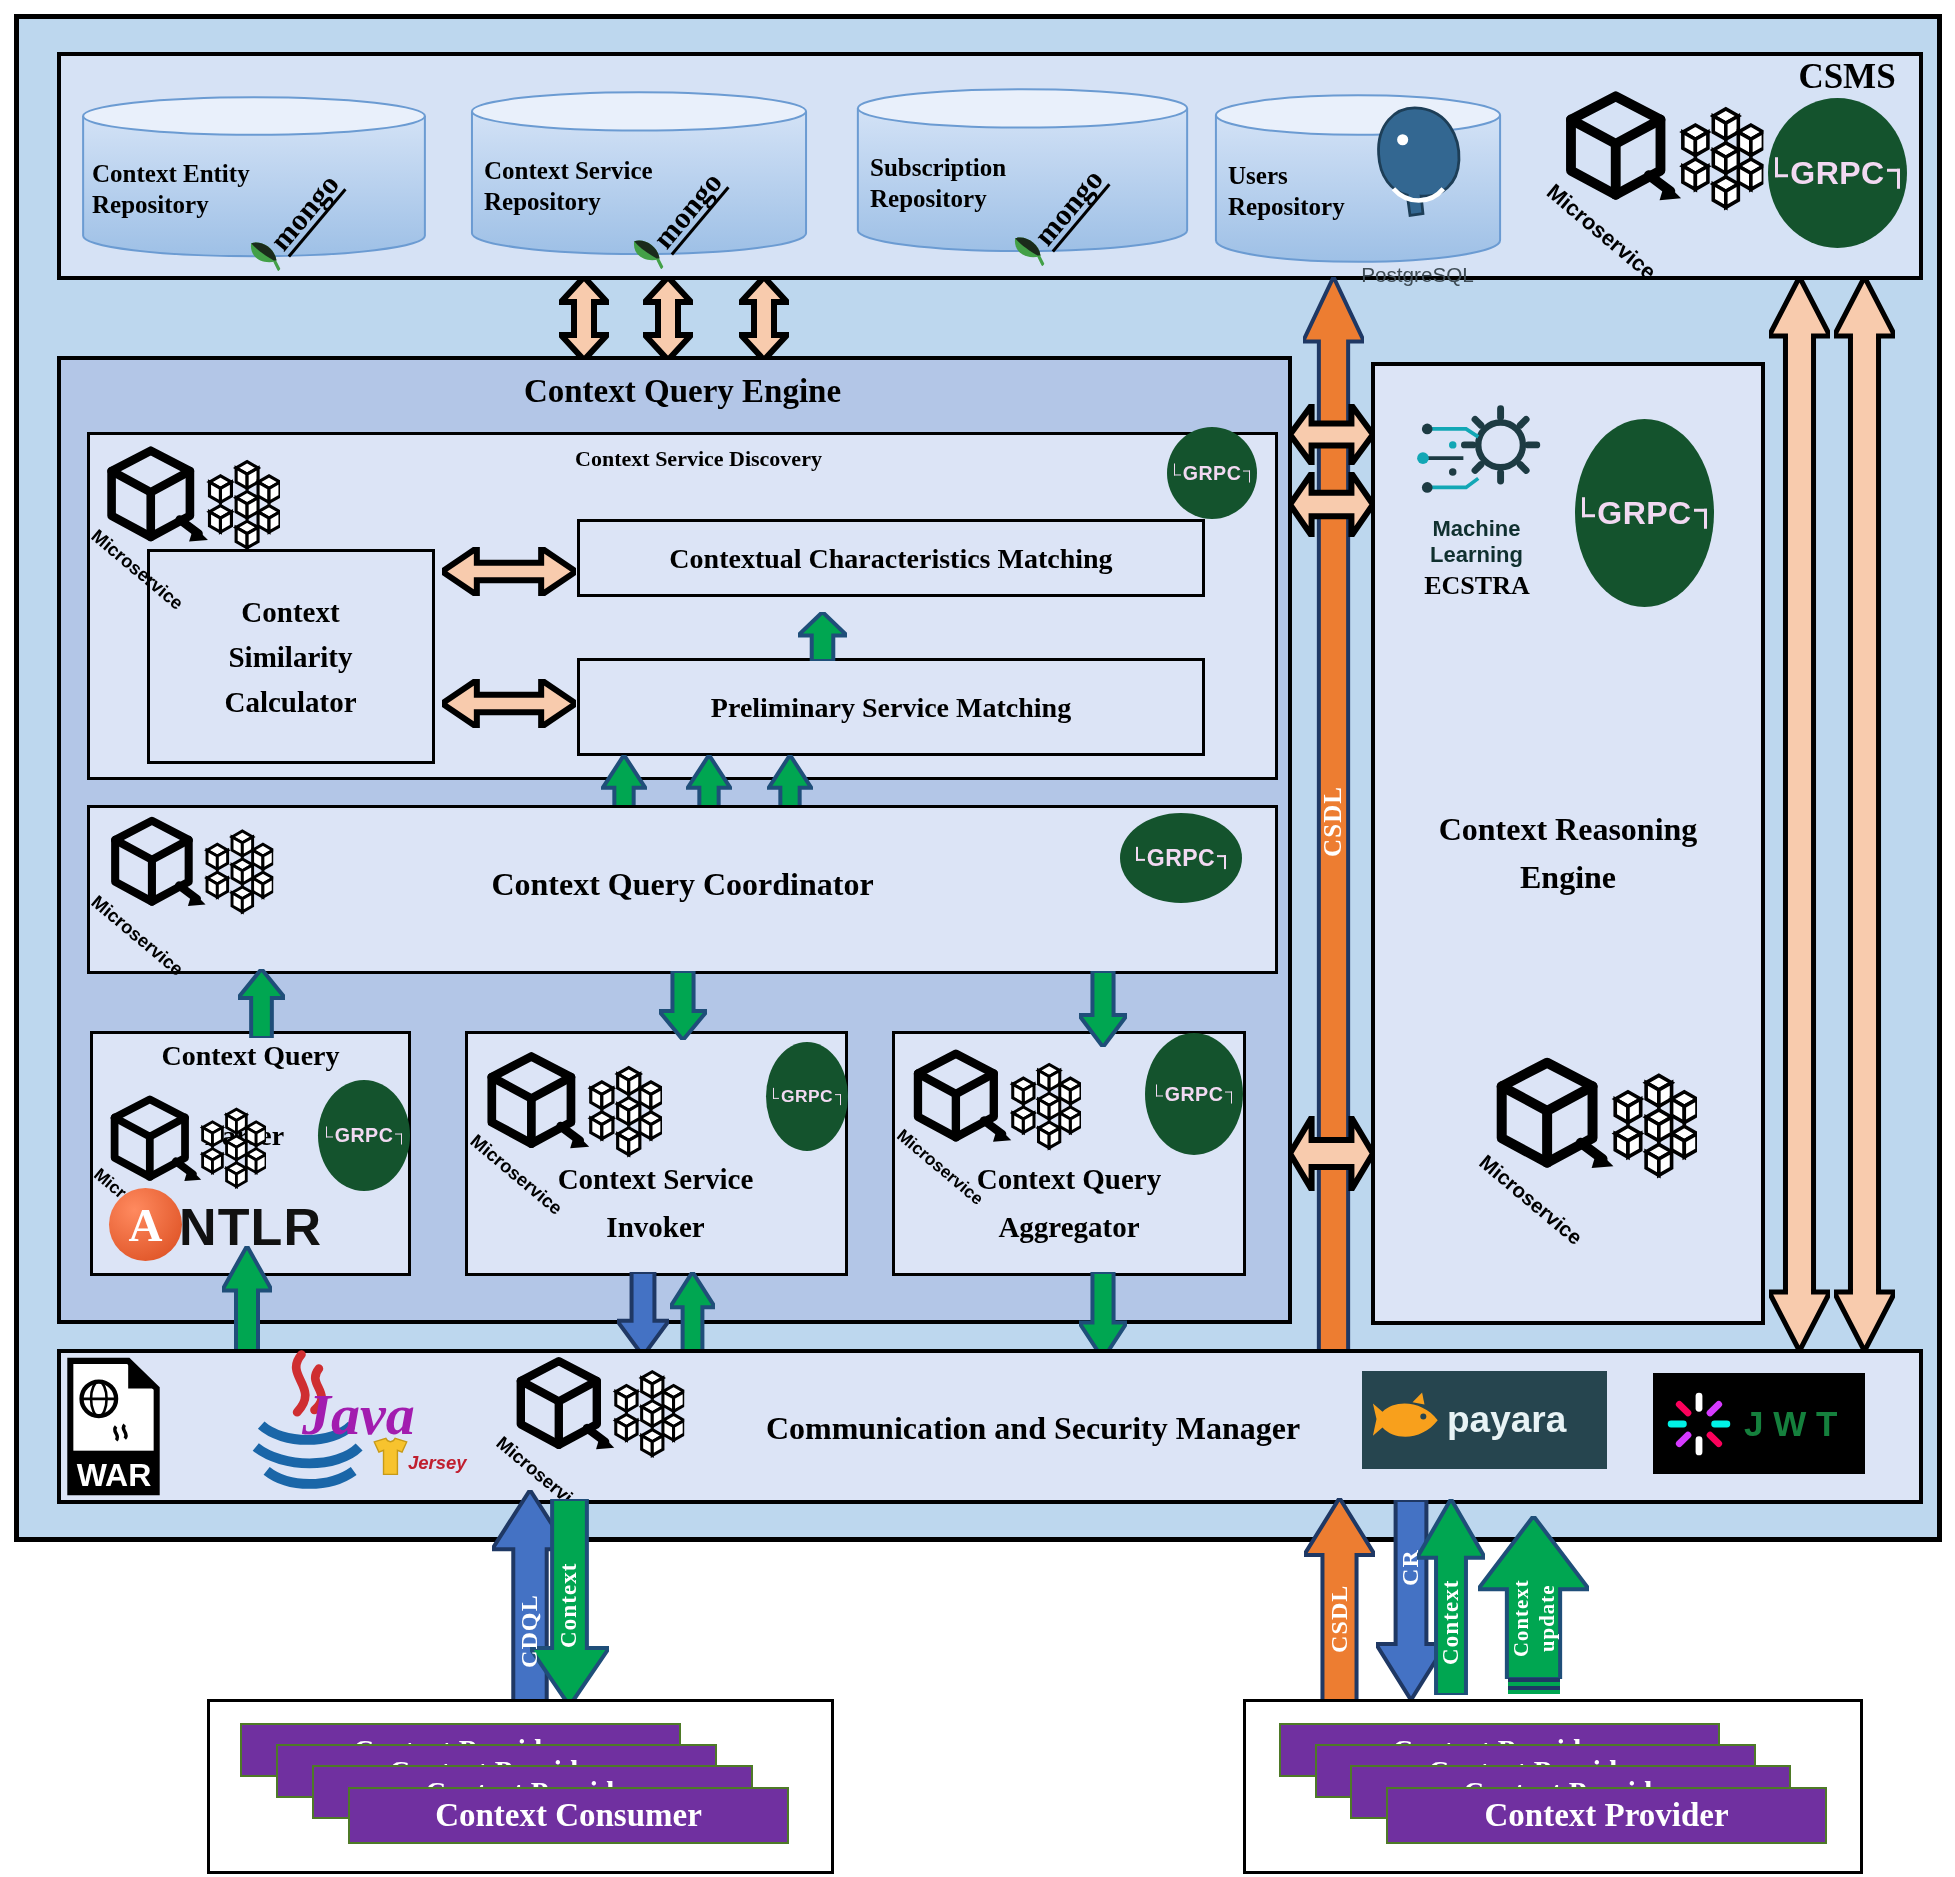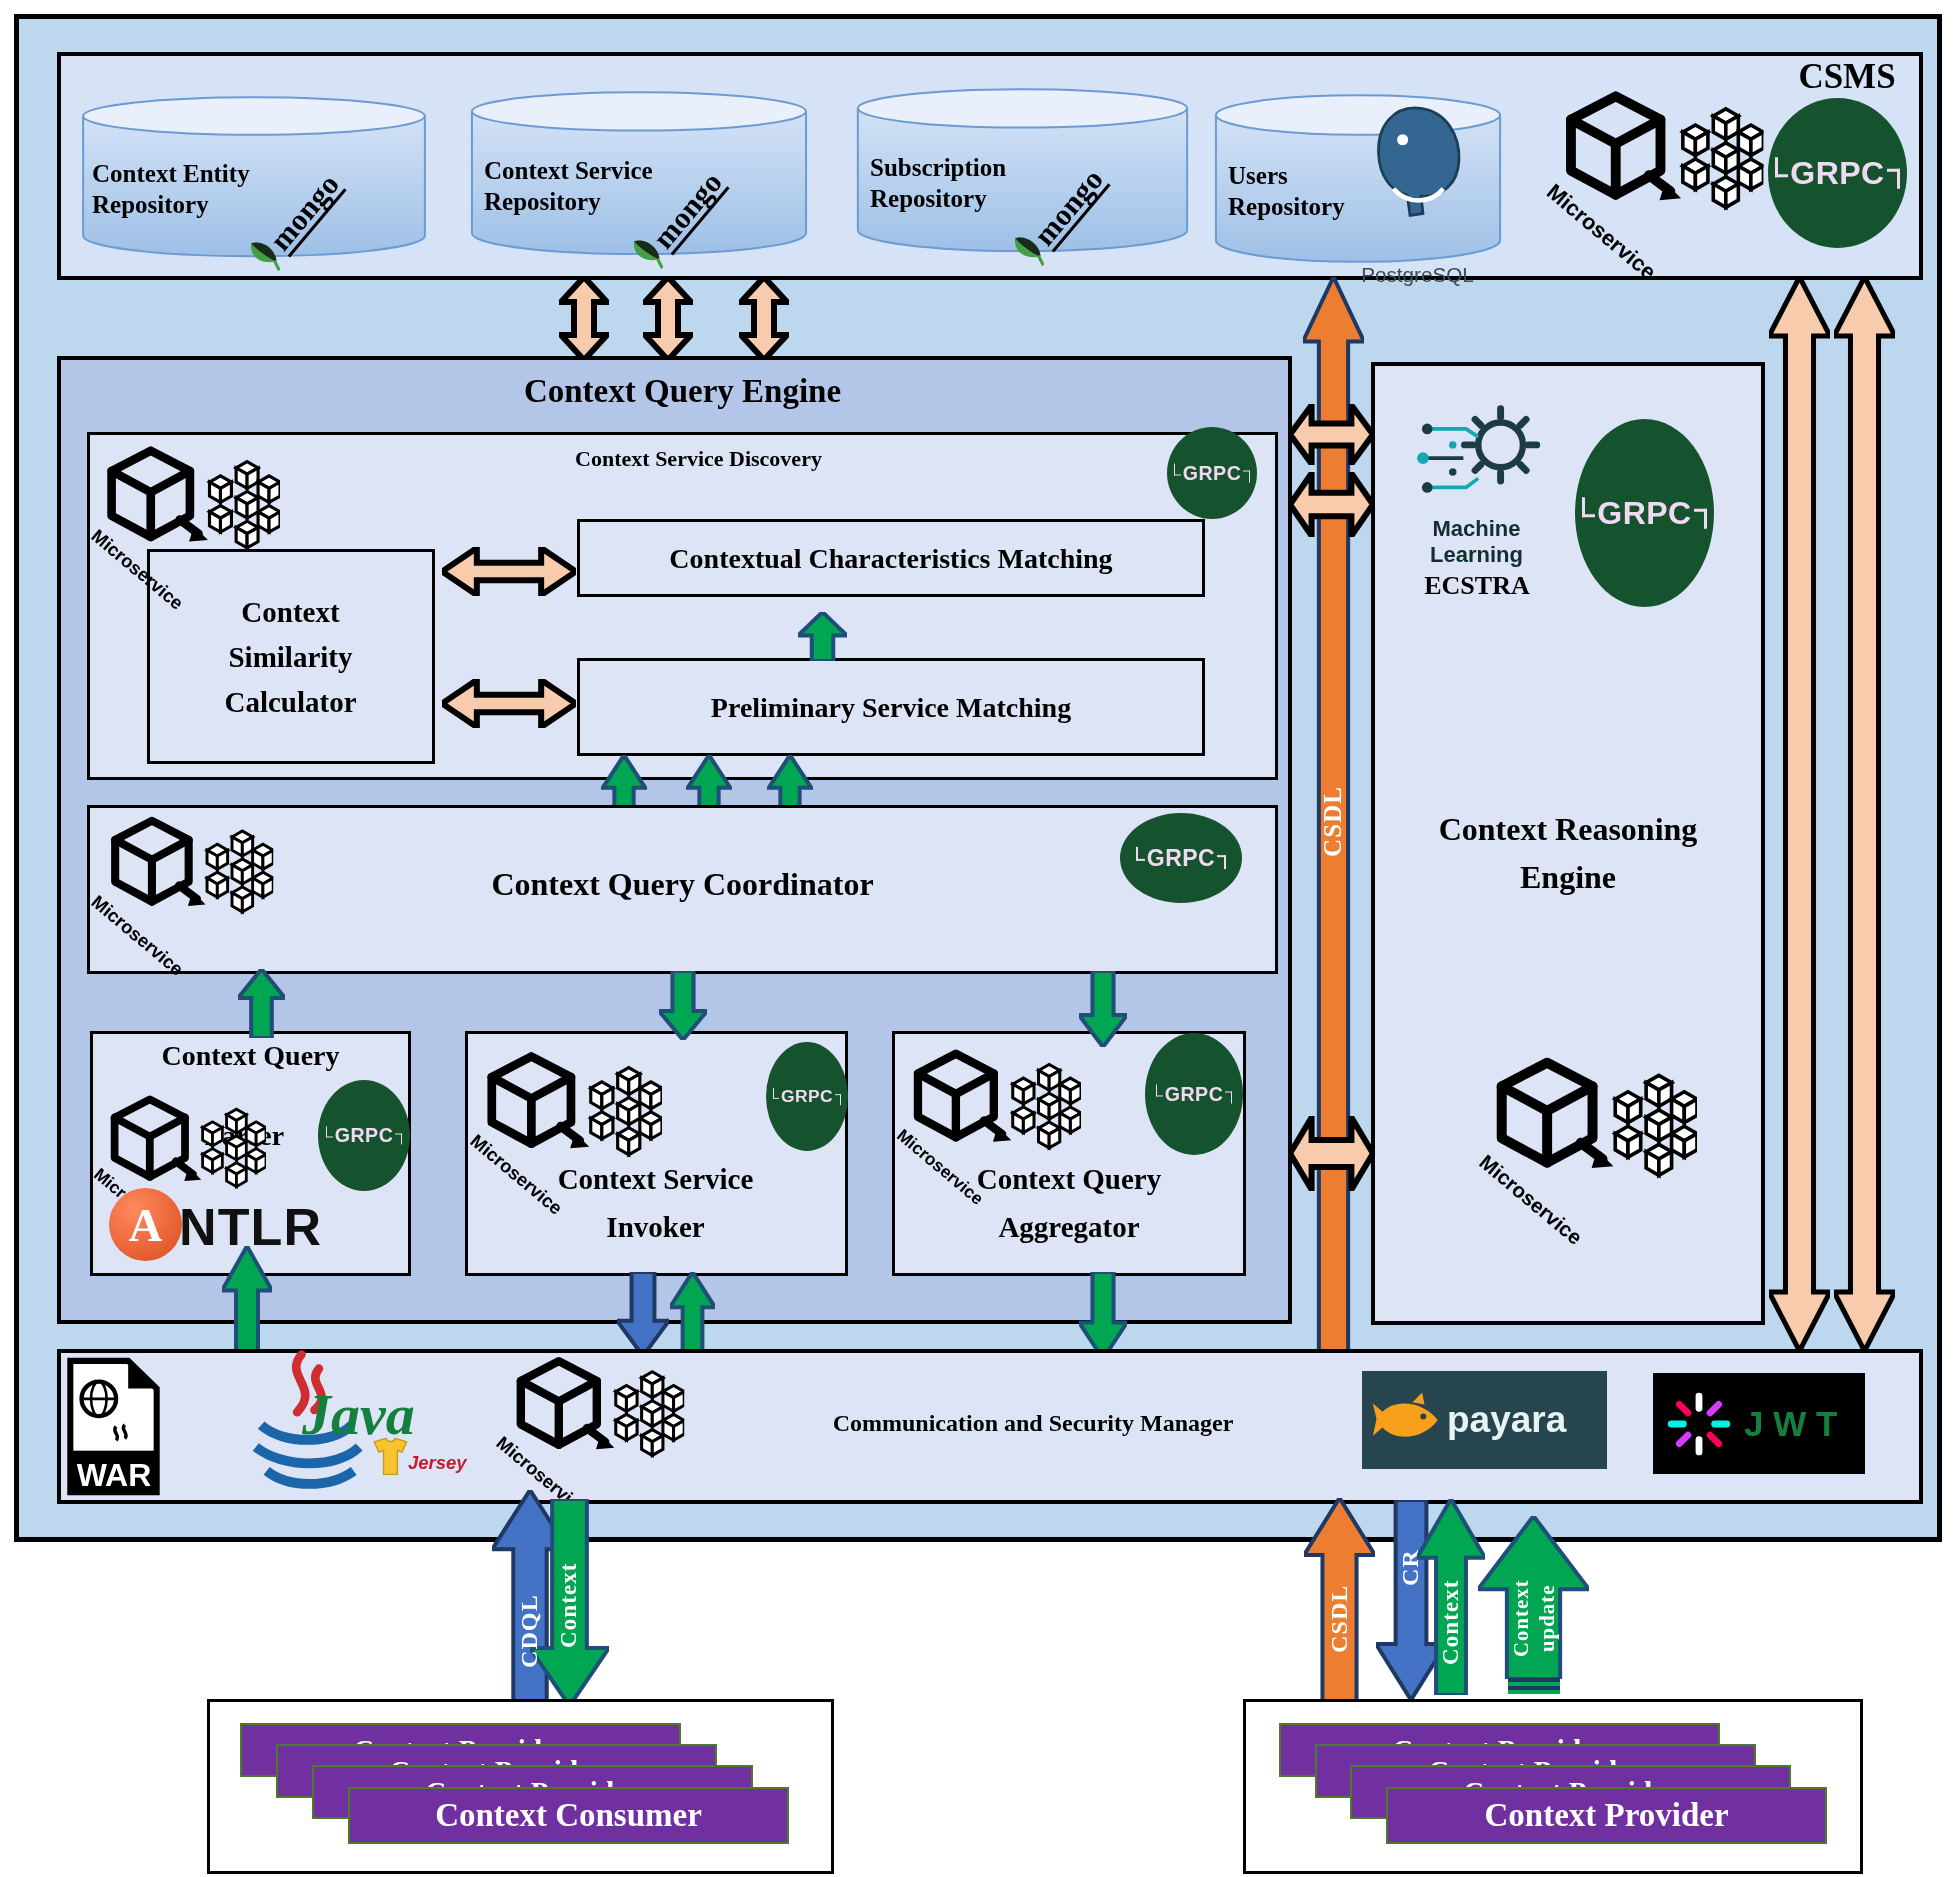--- a/index.html
+++ b/index.html
@@ -348,32 +348,32 @@
   <rect x="5" y="108" width="100" height="48" fill="#000"></rect>
 </svg>
 <div class="t" style="left:69px;top:1455px;width:90px;font-size:32px;color:#fff;font-family:'Liberation Sans',sans-serif">WAR</div>
 
 <svg class="abs" style="left:234px;top:1349px;width:136px;height:147px" viewBox="0 0 125 135">
   <path d="M62,5 C45,25 80,35 58,58 M78,18 C66,33 92,40 74,56" stroke="#cf2e31" stroke-width="8" fill="none" stroke-linecap="round"></path>
   <path d="M25,70 C45,88 90,88 108,70" fill="none" stroke="#1a66a8" stroke-width="9"></path>
   <path d="M20,90 C45,110 95,110 115,90" fill="none" stroke="#1a66a8" stroke-width="9"></path>
   <path d="M30,112 C50,128 88,128 110,112" fill="none" stroke="#1a66a8" stroke-width="9"></path>
 </svg>
-<div class="t" style="left:302px;top:1379px;width:163px;font-size:58px;font-style:italic;color:#15803d;text-align:left">Java</div>
+<div class="t" style="left:302px;top:1379px;width:163px;font-size:58px;font-style:italic;color:#a21caf;text-align:left">Java</div>
 <svg class="abs" style="left:365px;top:1432px;width:44px;height:50px" viewBox="0 0 95 85">
   <path d="M20,10 L45,2 C50,12 60,12 65,2 L90,10 L80,32 L70,28 L70,80 L40,80 L40,28 L30,32 Z" fill="#f7c32e" stroke="#c79a17" stroke-width="3"></path>
 </svg>
 <div class="t" style="left:408px;top:1451px;width:76px;font-size:18.5px;font-style:italic;color:#c01f2f;text-align:left;font-family:'Liberation Sans',sans-serif">Jersey</div>
 
 <svg class="abs" style="left:498px;top:1349px;width:190px;height:152px" viewBox="0 0 240 200">
       <use href="#msic"></use>
     </svg>
 <span class="ms-label" style="left:506px;top:1432px;font-size:18.5px">Microservice</span>
 
-<div class="t" style="left:696px;top:1408px;width:674px;font-size:24px">Communication and Security Manager</div>
+<div class="t" style="left:696px;top:1408px;width:674px;font-size:32px">Communication and Security Manager</div>
 
 <div class="abs" style="left:1362px;top:1371px;width:245px;height:98px;background:#26454f;display:flex;align-items:center;">
   <svg style="margin-left:7.6px" width="73" height="63" viewBox="0 0 120 105">
     <path d="M112,52 C88,20 42,16 20,38 L4,24 L10,50 L4,78 L20,64 C42,88 88,84 112,52 Z" fill="#f8a01c"></path>
     <path d="M70,22 L86,6 L90,26" fill="#f8a01c"></path>
     <circle cx="88" cy="46" r="5" fill="#26454f"></circle>
   </svg>
   <span style="color:#e8f3f5;font-family:'Liberation Sans',sans-serif;font-weight:bold;font-size:37px;margin-left:4.4px">payara</span>
 </div>
 

